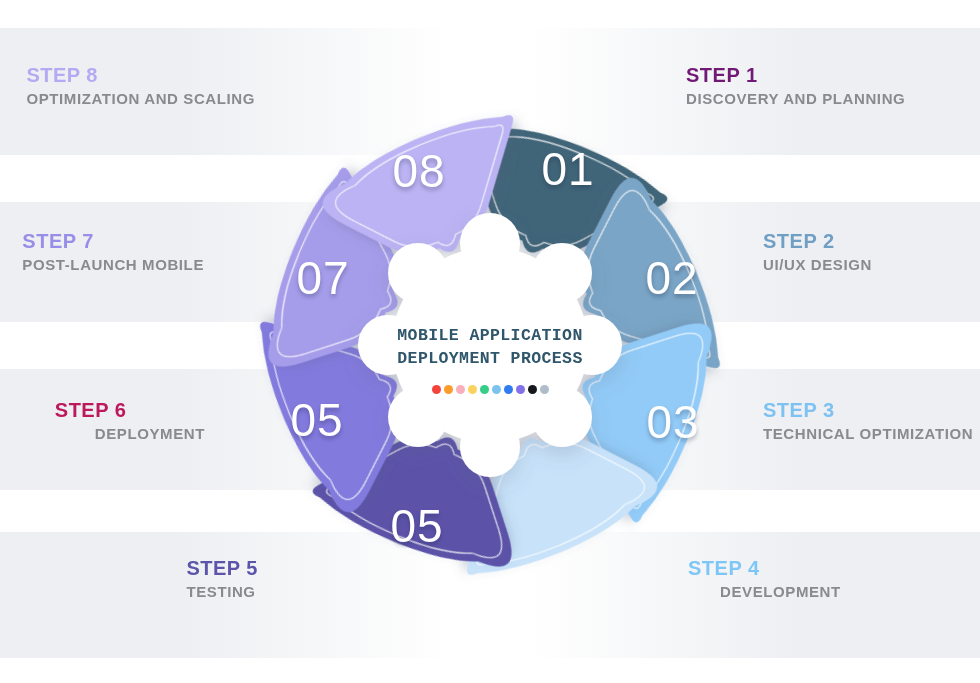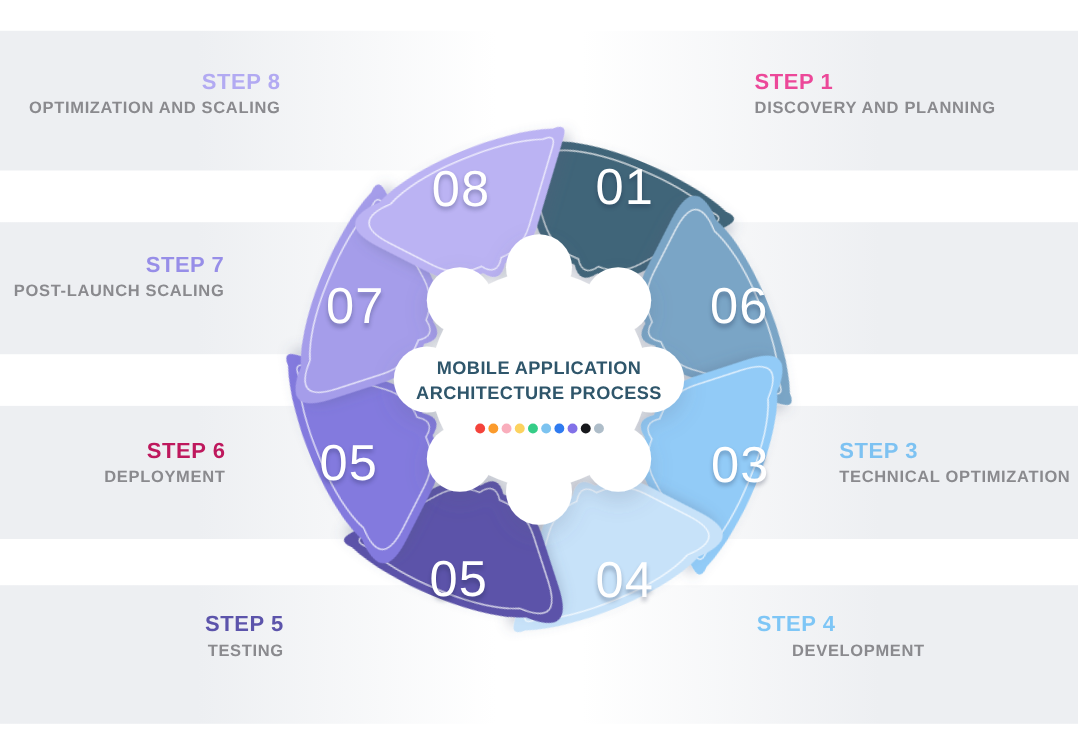--- a/index.html
+++ b/index.html
@@ -22,28 +22,28 @@
 
   
   .num{position:absolute;transform:translate(-50%,-50%);color:#fff;font-weight:normal;
        font-size:46px;letter-spacing:1px;text-shadow:0 3px 4px rgba(20,30,60,.30);z-index:4;}
   .n1{left:568px;top:169px;} .n2{left:672px;top:278px;} .n3{left:673px;top:422px;}
   .n4{left:568px;top:527px;} .n5{left:417px;top:526px;} .n6{left:317px;top:420px;}
   .n7{left:323px;top:278px;} .n8{left:419px;top:171px;}
 
   
   .center-text{position:absolute;left:490px;top:324px;transform:translateX(-50%);
-               width:320px;text-align:center;z-index:4;}
+               width:320px;text-align:center;z-index:4;font-family:Liberation Mono, monospace;}
   .ct-line{font-size:16.5px;font-weight:bold;letter-spacing:.4px;line-height:23px;}
   .dots{display:flex;justify-content:center;gap:3px;margin-top:15px;}
   .dot{width:9px;height:9px;border-radius:50%;display:inline-block;}
 
   
   .label{position:absolute;z-index:4;}
-  .label.left-side{text-align:right;}
+  .label.left-side{}
   .label.right-side{text-align:left;}
   .step-heading{font-size:20px;font-weight:bold;letter-spacing:.5px;line-height:22px;}
   .step-subtitle{font-size:15px;font-weight:bold;letter-spacing:.6px;margin-top:4px;}
   .lb1{left:686px;top:64px;}  .lb2{left:763px;top:230px;}
   .lb3{left:763px;top:399px;} .lb4{left:688px;top:557px;}
   .lb5{right:722px;top:557px;}.lb6{right:775px;top:399px;}
   .lb7{right:776px;top:230px;}.lb8{right:725px;top:64px;}
 </style>
 </head>
 <body>
@@ -99,67 +99,70 @@
       <circle cx="490" cy="447" r="30"></circle>
       <circle cx="418" cy="417" r="30"></circle>
       <circle cx="388" cy="345" r="30"></circle>
       <circle cx="418" cy="273" r="30"></circle>
       <circle cx="490" cy="243" r="30"></circle>
       <circle cx="562" cy="273" r="30"></circle>
     </g>
   </svg>
 
   <div class="num n1">01</div>
-  <div class="num n2">06</div>
+  <div class="num n2">02</div>
   <div class="num n3">03</div>
-  <div class="num n4">04</div>
   <div class="num n5">05</div>
   <div class="num n6">05</div>
   <div class="num n7">07</div>
   <div class="num n8">08</div>
 
   <div class="center-text">
     <div class="ct-line" style="color: rgb(47, 86, 107);">MOBILE APPLICATION</div>
-    <div class="ct-line" style="color: rgb(47, 86, 107);">ARCHITECTURE PROCESS</div>
+    <div class="ct-line" style="color: rgb(47, 86, 107);">DEPLOYMENT PROCESS</div>
     <div class="dots">
       <span class="dot" style="background: rgb(244, 67, 59);"></span>
       <span class="dot" style="background: rgb(251, 155, 44);"></span>
       <span class="dot" style="background: rgb(249, 174, 188);"></span>
       <span class="dot" style="background: rgb(252, 210, 95);"></span>
       <span class="dot" style="background: rgb(53, 205, 135);"></span>
       <span class="dot" style="background: rgb(124, 195, 240);"></span>
       <span class="dot" style="background: rgb(47, 123, 240);"></span>
       <span class="dot" style="background: rgb(130, 113, 232);"></span>
       <span class="dot" style="background: rgb(23, 24, 28);"></span>
       <span class="dot" style="background: rgb(174, 189, 201);"></span>
     </div>
   </div>
 
   <div class="label lb1 right-side">
-    <div class="step-heading" style="color: #ec4899;">STEP 1</div>
+    <div class="step-heading" style="color: #701a75;">STEP 1</div>
     <div class="step-subtitle" style="color: rgb(138, 138, 142);">DISCOVERY AND PLANNING</div>
+  </div>
+  <div class="label lb2 right-side">
+    <div class="step-heading" style="color: rgb(111, 159, 197);">STEP 2</div>
+    <div class="step-subtitle" style="color: rgb(138, 138, 142);">UI/UX DESIGN</div>
   </div>
   <div class="label lb3 right-side">
     <div class="step-heading" style="color: rgb(125, 194, 242);">STEP 3</div>
     <div class="step-subtitle" style="color: rgb(138, 138, 142);">TECHNICAL OPTIMIZATION</div>
   </div>
   <div class="label lb4 right-side">
     <div class="step-heading" style="color: rgb(126, 198, 246);">STEP 4</div>
     <div class="step-subtitle" style="color: rgb(138, 138, 142); padding-left: 32px;">DEVELOPMENT</div>
   </div>
   <div class="label lb5 left-side">
     <div class="step-heading" style="color: rgb(92, 84, 171);">STEP 5</div>
     <div class="step-subtitle" style="color: rgb(138, 138, 142);">TESTING</div>
   </div>
   <div class="label lb6 left-side">
     <div class="step-heading" style="color: #be185d;">STEP 6</div>
     <div class="step-subtitle" style="color: rgb(138, 138, 142); margin-left: 40px;">DEPLOYMENT</div>
   </div>
   <div class="label lb7 left-side">
     <div class="step-heading" style="color: rgb(151, 142, 232);">STEP 7</div>
-    <div class="step-subtitle" style="color: rgb(138, 138, 142);">POST-LAUNCH SCALING</div>
+    <div class="step-subtitle" style="color: rgb(138, 138, 142);">POST-LAUNCH MOBILE</div>
   </div>
   <div class="label lb8 left-side">
     <div class="step-heading" style="color: rgb(178, 170, 242);">STEP 8</div>
     <div class="step-subtitle" style="color: rgb(138, 138, 142);">OPTIMIZATION AND SCALING</div>
   </div>
 
 </div>
 
 </body></html>

